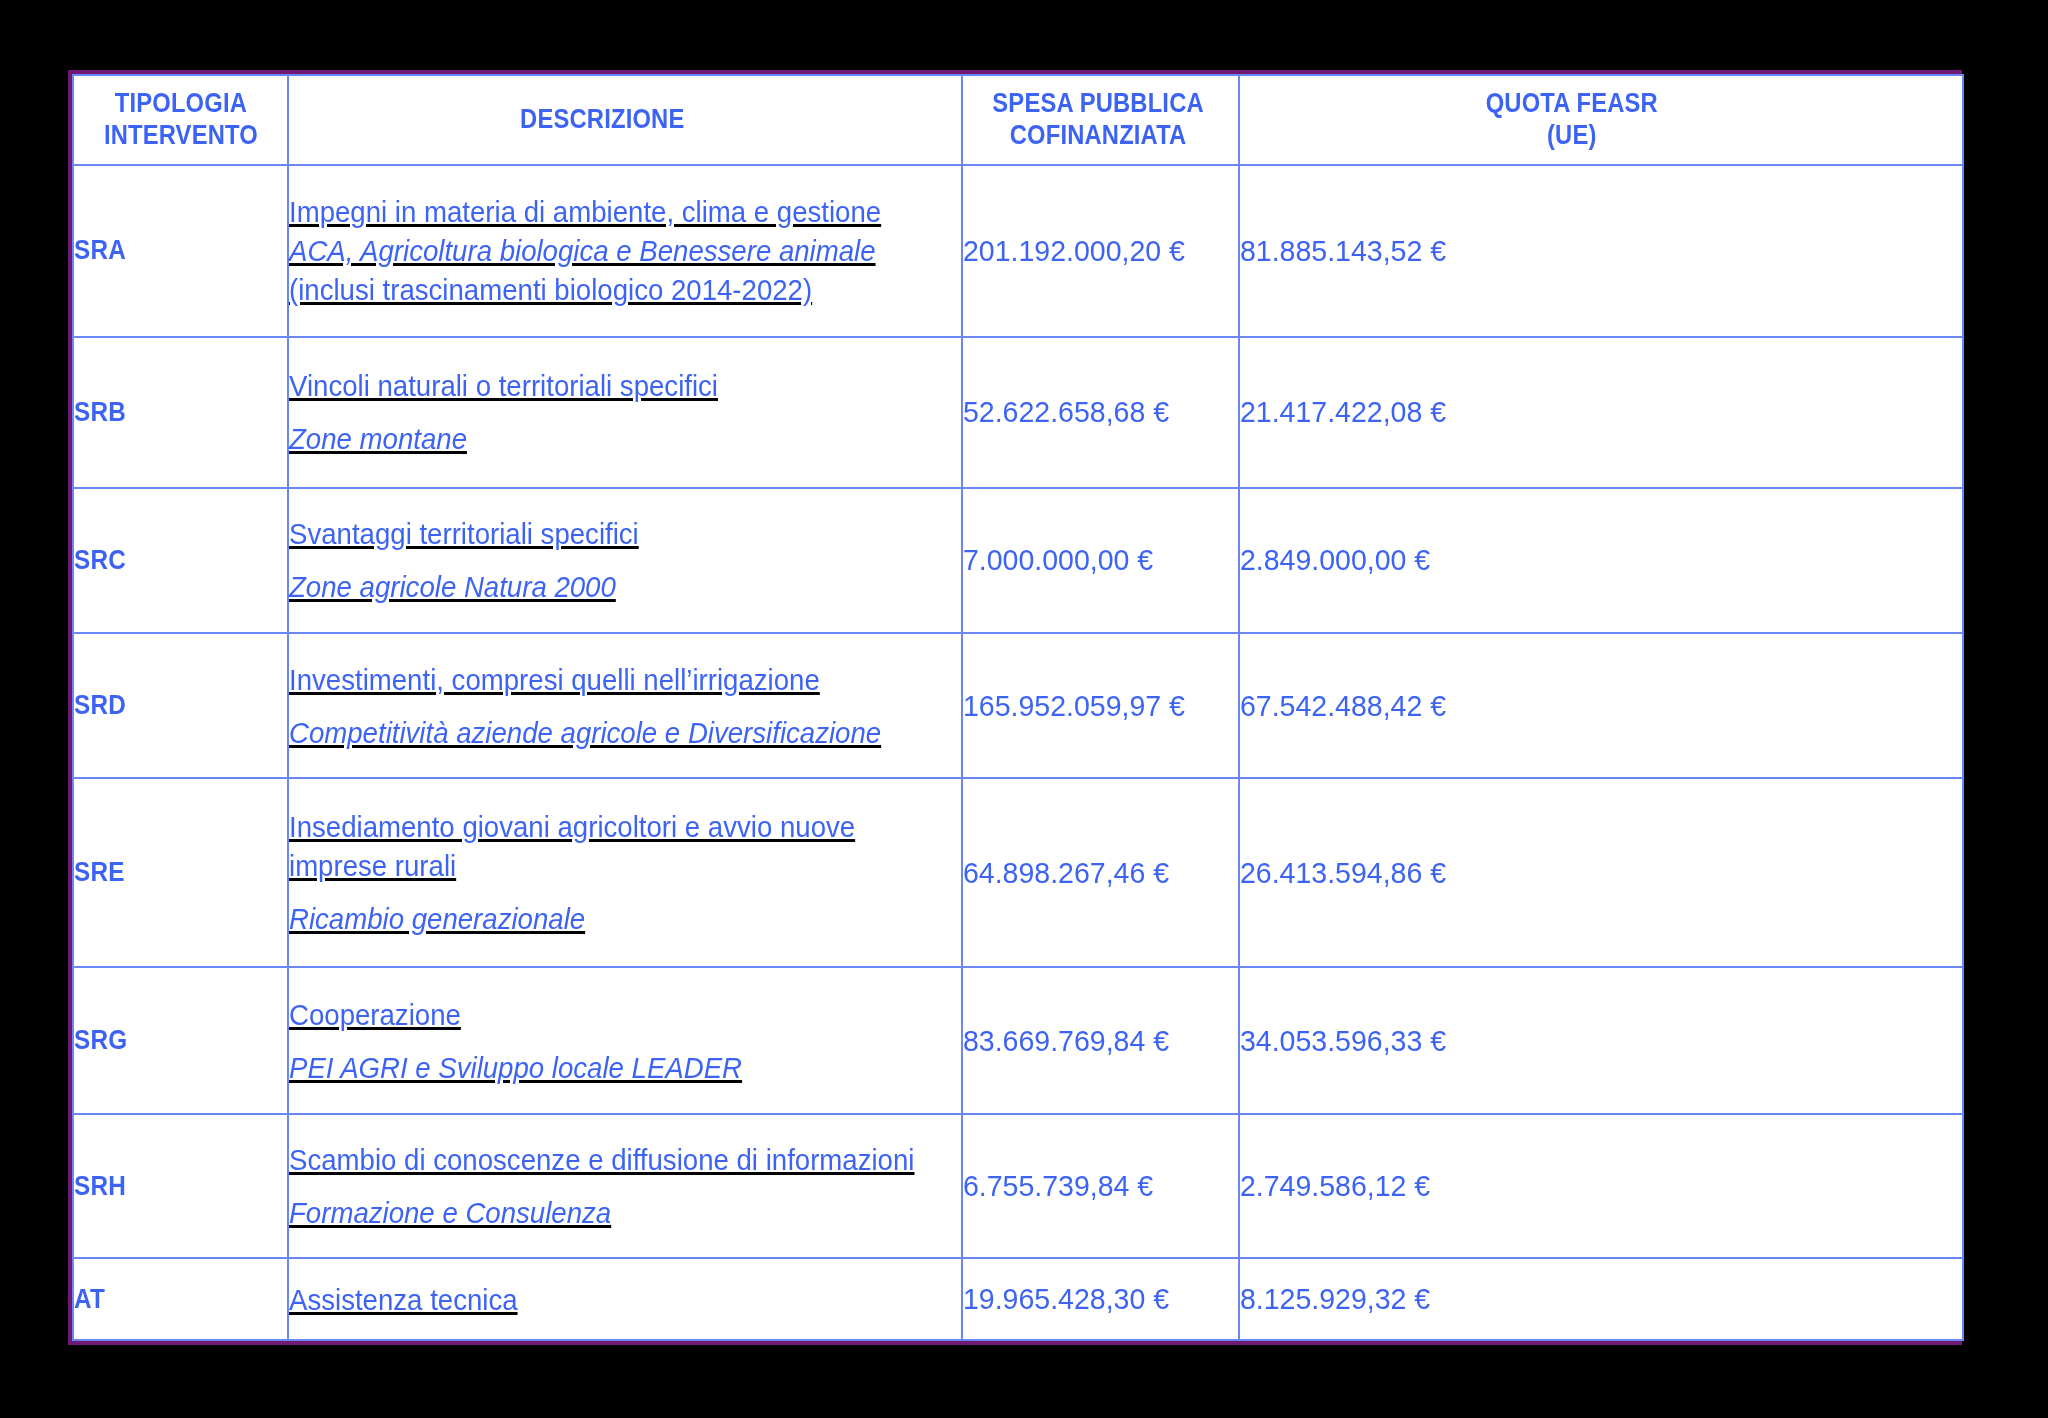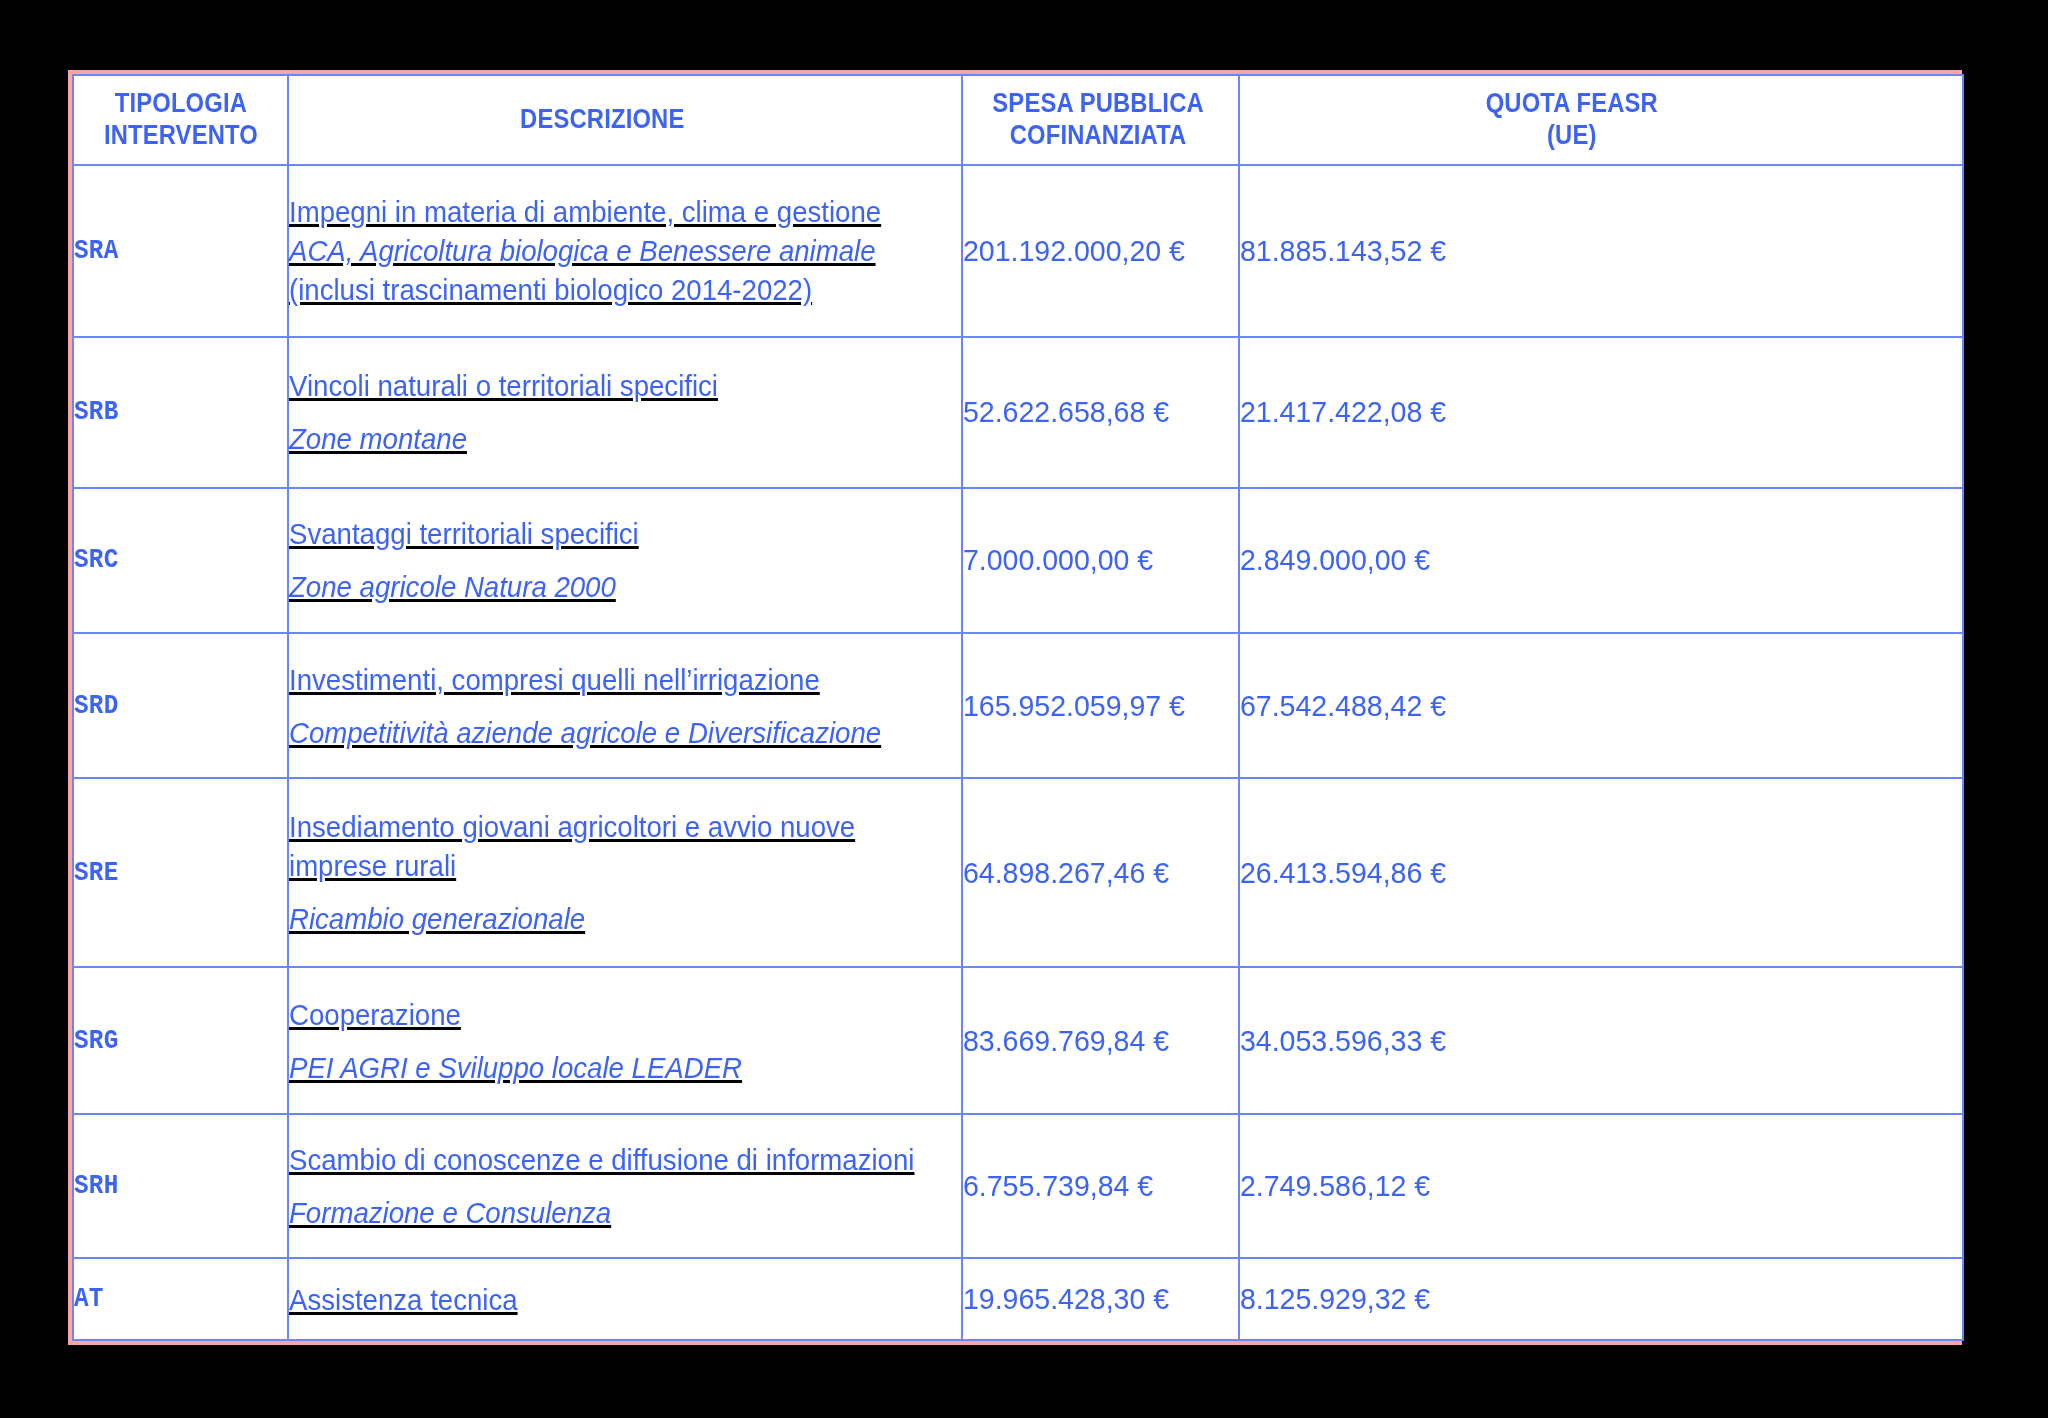--- a/index.html
+++ b/index.html
@@ -16,21 +16,21 @@
     background: #000000;
     overflow: hidden;
   }
   .table-wrap {
     position: absolute;
     left: 68px;
     top: 70px;
     width: 1894px;
     height: 1275px;
     background: #fdba74;
-    border: 4px solid #fca5a5;
+    border: 4px solid #701a75;
   }
   table.grid {
     width: 100%;
     height: 100%;
     border-collapse: collapse;
     table-layout: fixed;
     background: #ffffff;
   }
   table.grid td, table.grid th {
     border: 2px solid #6a87f7;
@@ -57,21 +57,20 @@
     transform: scaleX(0.88);
     transform-origin: left center;
     white-space: pre-line;
   }
   .hdr.pad-code { padding-left: 30px; }
   .hdr.pad-desc { padding-left: 40px; }
   .hdr.pad-num  { padding-left: 32px; }
 
   td.code-cell {
     padding-left: 30px;
-    font-family: Liberation Mono, monospace;
   }
   .code-text {
     color: #3d63f5;
     font-weight: 700;
     font-size: 27px;
     letter-spacing: 0.3px;
     transform: scaleX(0.9);
     transform-origin: left center;
     display: inline-block;
   }

